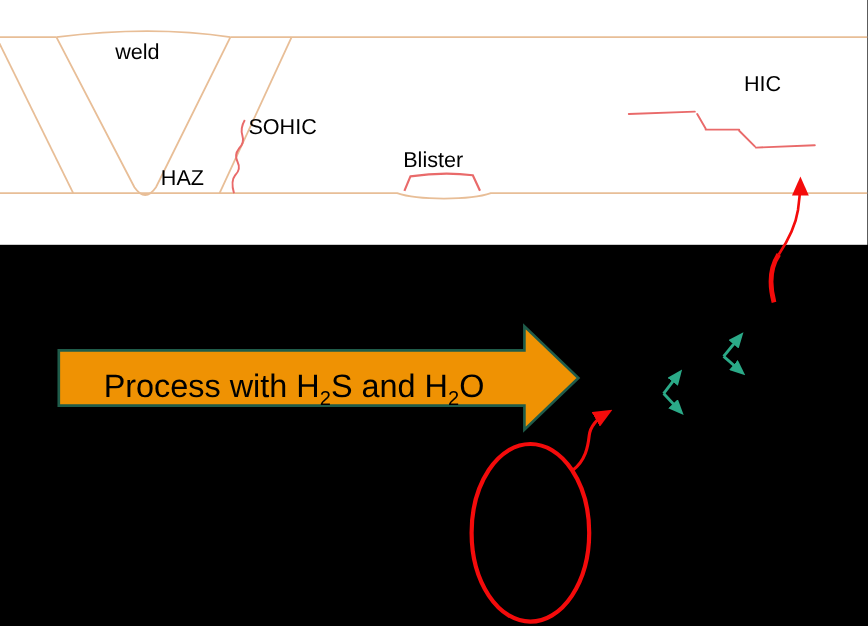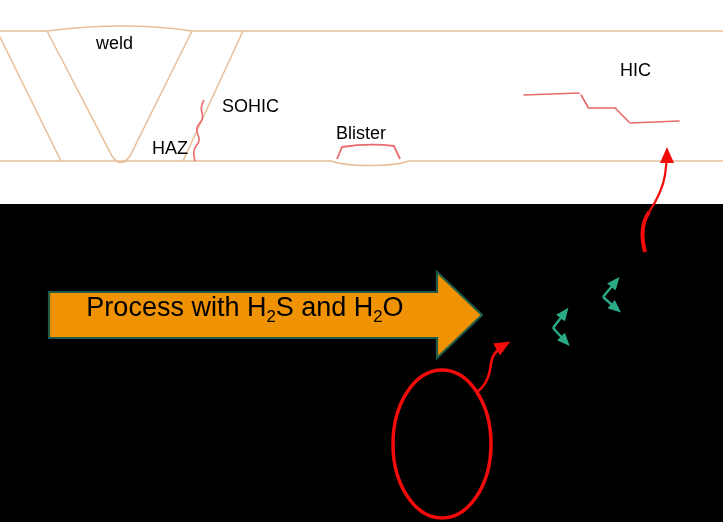--- a/index.html
+++ b/index.html
@@ -21,21 +21,21 @@
   }
   .stage{position:relative;width:723px;height:522px;background:var(--background-black);padding-left:24px;}
   .white-panel{position:absolute;left:0;top:0;width:723px;height:204px;background:var(--panel-white);}
   .overlay-svg{position:absolute;left:0;top:0;width:723px;height:522px;}
   .lbl{
     position:absolute;color:var(--label-text);font-size:18px;line-height:1.1;
     white-space:nowrap;letter-spacing:0px;
   }
   .process-text{
     position:absolute;left:49px;top:292px;width:392px;height:46px;
-    display:flex;align-items:flex-start;justify-content:center;
+    display:flex;align-items:flex-end;justify-content:center;
     color:var(--label-text);font-size:27px;white-space:nowrap;
   }
   .process-text sub{font-size:0.62em;line-height:0;}
 </style>
 </head>
 <body>
 
 <div class="stage">
 
   <div class="white-panel"></div>
@@ -70,22 +70,22 @@
       <path d="M603,297 L618,310" marker-end="url(#tealhead)"></path>
     </g>
 
     <ellipse cx="442" cy="444" rx="49" ry="74" style="stroke:var(--marker-red);stroke-width:3.5;fill:none"></ellipse>
     <path d="M477,392 C488,384 490,372 491,363 C492,354 499,348 506,344" style="stroke:var(--marker-red);stroke-width:2.6;fill:none" marker-end="url(#redhead)"></path>
     <path d="M645,252 C641,237 641,224 649,212" style="stroke:var(--marker-red);stroke-width:4;fill:none"></path>
     <path d="M649,212 C657,200 663,188 665,175 C666,166 667,160 667,152" style="stroke:var(--marker-red);stroke-width:2.2;fill:none" marker-end="url(#redhead)"></path>
   </svg>
 
   <div class="lbl" style="left:96px;top:34px">weld</div>
-  <div class="lbl" style="left:152px;top:139px">HAZ</div>
-  <div class="lbl" style="left:222px;top:97px">SOHIC</div>
+  <div class="lbl" style="left:134px;top:139px">HAZ</div>
+  <div class="lbl" style="left:207px;top:97px">SOHIC</div>
   <div class="lbl" style="left:336px;top:124px">Blister</div>
   <div class="lbl" style="left:620px;top:61px">HIC</div>
 
   <div class="process-text">
     <span><span>Process with H</span><sub>2</sub><span>S and H</span><sub>2</sub><span>O</span></span>
   </div>
 
 </div>
 
 </body></html>

